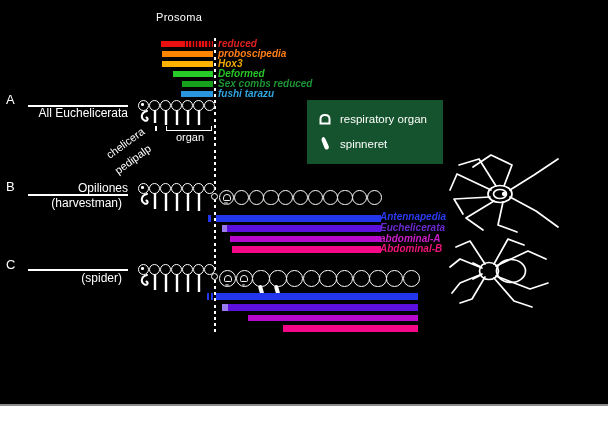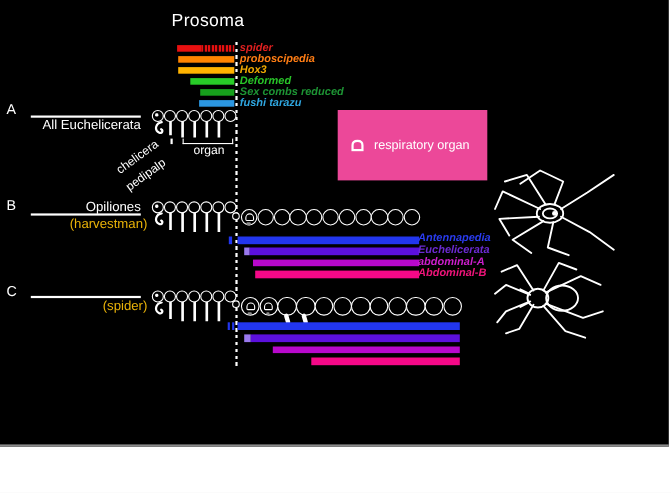--- a/index.html
+++ b/index.html
@@ -1,20 +1,20 @@
 <!DOCTYPE html>
 <html><head>
 <meta charset="utf-8">
 <style>
   html,body{margin:0;padding:0;background:#fff;}
   .page{position:relative;width:610px;height:448px;background:#fff;overflow:hidden;
         font-family:"Liberation Sans", sans-serif;}
   #figure{position:absolute;left:0;top:0;width:608px;height:404px;background:#000;
           border-bottom:2px solid #8a8a8a;}
-  .hdr{position:absolute;top:11px;color:#fff;font-size:16px;letter-spacing:.3px;text-align:center;}
+  .hdr{position:absolute;top:11px;color:#fff;font-size:11px;letter-spacing:.3px;text-align:center;}
   #hdr-pro{left:156px;} #hdr-opi{left:224px;}
   #dotline{position:absolute;left:214px;top:38px;width:2px;height:295px;
     background:repeating-linear-gradient(180deg,#fff 0 3px,transparent 3px 6.2px);}
   
   .gbar{position:absolute;height:6px;}
   .glabel{position:absolute;left:218px;font-size:10px;font-weight:bold;font-style:italic;line-height:10px;}
   
   .chain{position:absolute;display:flex;}
   .seg{box-sizing:border-box;border:1.6px solid #fff;border-radius:50%;background:#000;position:relative;flex:none;}
   .pro .seg{width:11.4px;height:11.4px;margin-right:-.4px;}
@@ -23,29 +23,29 @@
   .seg-sm{position:absolute;width:7px;height:7px;border:1.4px solid #fff;border-radius:50%;background:#000;box-sizing:border-box;}
   .ic-eye{position:absolute;left:2px;top:2.2px;width:2.6px;height:2.6px;background:#fff;border-radius:50%;}
   .ic-respiratory-organ{position:absolute;left:50%;top:50%;transform:translate(-50%,-54%);
     width:8px;height:7.5px;border:1.6px solid #fff;border-radius:4.5px 4.5px 1.5px 1.5px;box-sizing:border-box;}
   .ic-respiratory-organ::after{content:'';position:absolute;left:.5px;bottom:-4.5px;width:3.5px;height:2.2px;background:#8d8d8d;border-radius:1px;}
   .ic-spinneret{position:absolute;left:35%;bottom:-8px;width:4px;height:9.5px;background:#fff;border-radius:2.5px;transform:rotate(-16deg);}
   
   .rletter{position:absolute;left:6px;color:#fff;font-size:13px;}
   .taxon{position:absolute;left:30px;width:98px;text-align:right;color:#fff;font-size:12px;}
   .tline{position:absolute;left:28px;width:100px;height:2px;background:#fff;}
-  .tsub{position:absolute;left:34px;width:100px;text-align:right;color:#eab308;font-size:12px;}
+  .tsub{position:absolute;left:22px;width:100px;text-align:right;color:#ffffff;font-size:12px;}
   .appsvg{position:absolute;left:138px;}
   #bracket{position:absolute;left:166px;top:126px;width:44px;height:4px;
     border-left:1.5px solid #fff;border-right:1.5px solid #fff;border-bottom:1.5px solid #fff;}
   #legs-lab{position:absolute;left:170px;top:131px;width:40px;text-align:center;color:#fff;font-size:11px;}
   #ped-tick{position:absolute;left:155px;top:126px;width:1.5px;height:5px;background:#fff;}
   .rot{position:absolute;color:#fff;font-size:11px;white-space:nowrap;transform-origin:100% 50%;transform:rotate(-36deg);}
   
-  #legend{position:absolute;left:307px;top:100px;width:136px;height:64px;background:#ec4899;
+  #legend{position:absolute;left:307px;top:100px;width:136px;height:64px;background:#14532d;
     display:flex;flex-direction:column;justify-content:space-evenly;padding:2px 0;box-sizing:border-box;}
   .lgrow{display:flex;align-items:center;gap:7px;padding-left:9px;}
   .lgico{width:17px;display:flex;justify-content:center;}
   .lglab{color:#fff;font-size:11.5px;}
   
   .pbar{position:absolute;height:7px;}
   .plabel{position:absolute;left:380px;font-size:10px;font-weight:bold;font-style:italic;line-height:10px;}
   .drawing{position:absolute;}
 </style>
 </head>
@@ -58,21 +58,21 @@
   <div id="dotline"></div>
 
   <div class="gbar" style="left:161px;top:41px;width:22px;background:#e81010;"></div>
   <div class="gbar" style="left:183px;top:41px;width:30px;background:repeating-linear-gradient(90deg,#e81010 0 1.6px,#3a0303 1.6px 3.2px);"></div>
   <div class="gbar" style="left:162px;top:51px;width:51px;background:#ff8400;"></div>
   <div class="gbar" style="left:162px;top:61px;width:51px;background:#ffb300;"></div>
   <div class="gbar" style="left:173px;top:71px;width:40px;background:#28cc28;"></div>
   <div class="gbar" style="left:182px;top:81px;width:31px;background:#17a01c;"></div>
   <div class="gbar" style="left:181px;top:91px;width:32px;background:#2b96e0;"></div>
 
-  <div class="glabel" style="top:39px;color:#e02020;">spider</div>
+  <div class="glabel" style="top:39px;color:#e02020;">reduced</div>
   <div class="glabel" style="top:49px;color:#ff7d14;">proboscipedia</div>
   <div class="glabel" style="top:59px;color:#f0a800;">Hox3</div>
   <div class="glabel" style="top:69px;color:#28c428;">Deformed</div>
   <div class="glabel" style="top:79px;color:#1d9434;">Sex combs reduced</div>
   <div class="glabel" style="top:89px;color:#2fa6e0;">fushi tarazu</div>
 
   <div class="rletter" style="top:92px;">A</div>
   <div class="taxon" style="top:106px;">All Euchelicerata</div>
   <div class="tline" style="top:105px;"></div>
   <div class="chain pro" style="left:138px;top:100px;">
@@ -101,20 +101,28 @@
   <div class="rot" style="left:108px;top:141px;">pedipalp</div>
 
   <div id="legend">
     <div class="lgrow">
       <span class="lgico">
         <svg width="14" height="12" viewBox="0 0 14 12">
               <path d="M2.5,10.5 L2.5,6 Q2.5,2 7,2 Q11.5,2 11.5,6 L11.5,10.5 Z" fill="none" stroke="#fff" stroke-width="2"></path>
             </svg>
       </span>
       <span class="lglab">respiratory organ</span>
+    </div>
+    <div class="lgrow">
+      <span class="lgico">
+        <svg width="12" height="15" viewBox="0 0 12 15">
+              <path d="M4,1 Q2,2 2.8,5 L5.5,12 Q6.5,14.3 8.8,13.2 Q10.8,12.1 9.2,9 L6.2,2.6 Q5.3,.6 4,1 Z" fill="#fff"></path>
+            </svg>
+      </span>
+      <span class="lglab">spinneret</span>
     </div>
   </div>
 
   <div class="rletter" style="top:179px;">B</div>
   <div class="taxon" style="top:181px;">Opiliones</div>
   <div class="tline" style="top:194px;"></div>
   <div class="tsub" style="top:196px;">(harvestman)</div>
   <div class="chain pro" style="left:138px;top:183px;">
         <div class="seg">
           <span class="ic-eye"></span>

